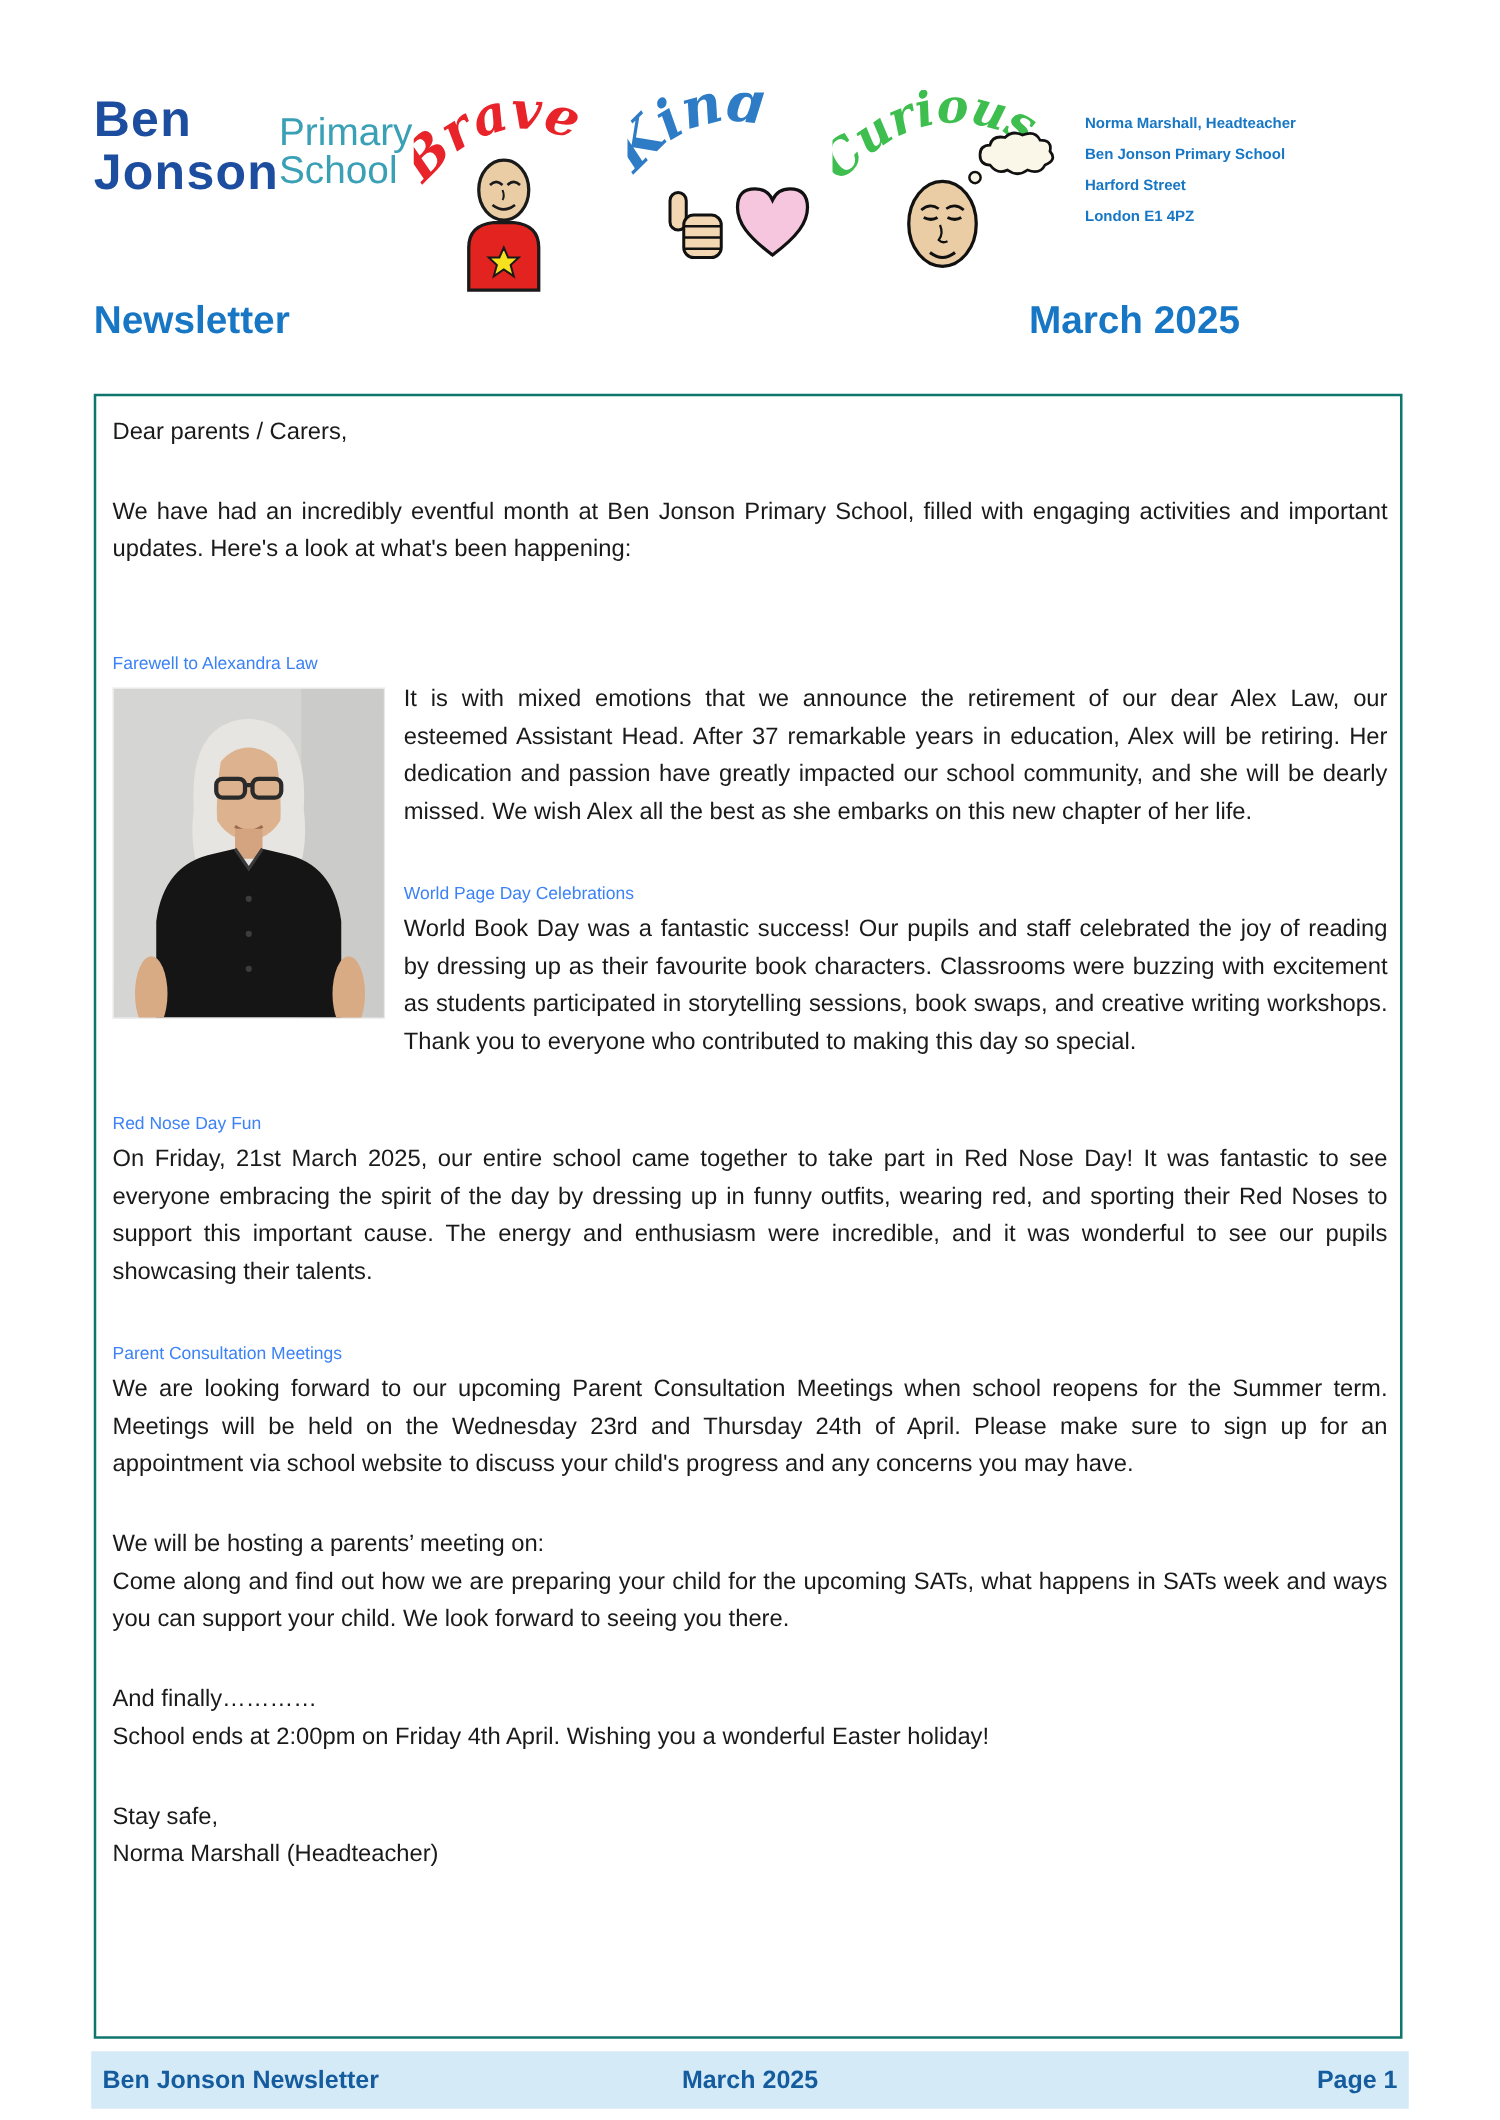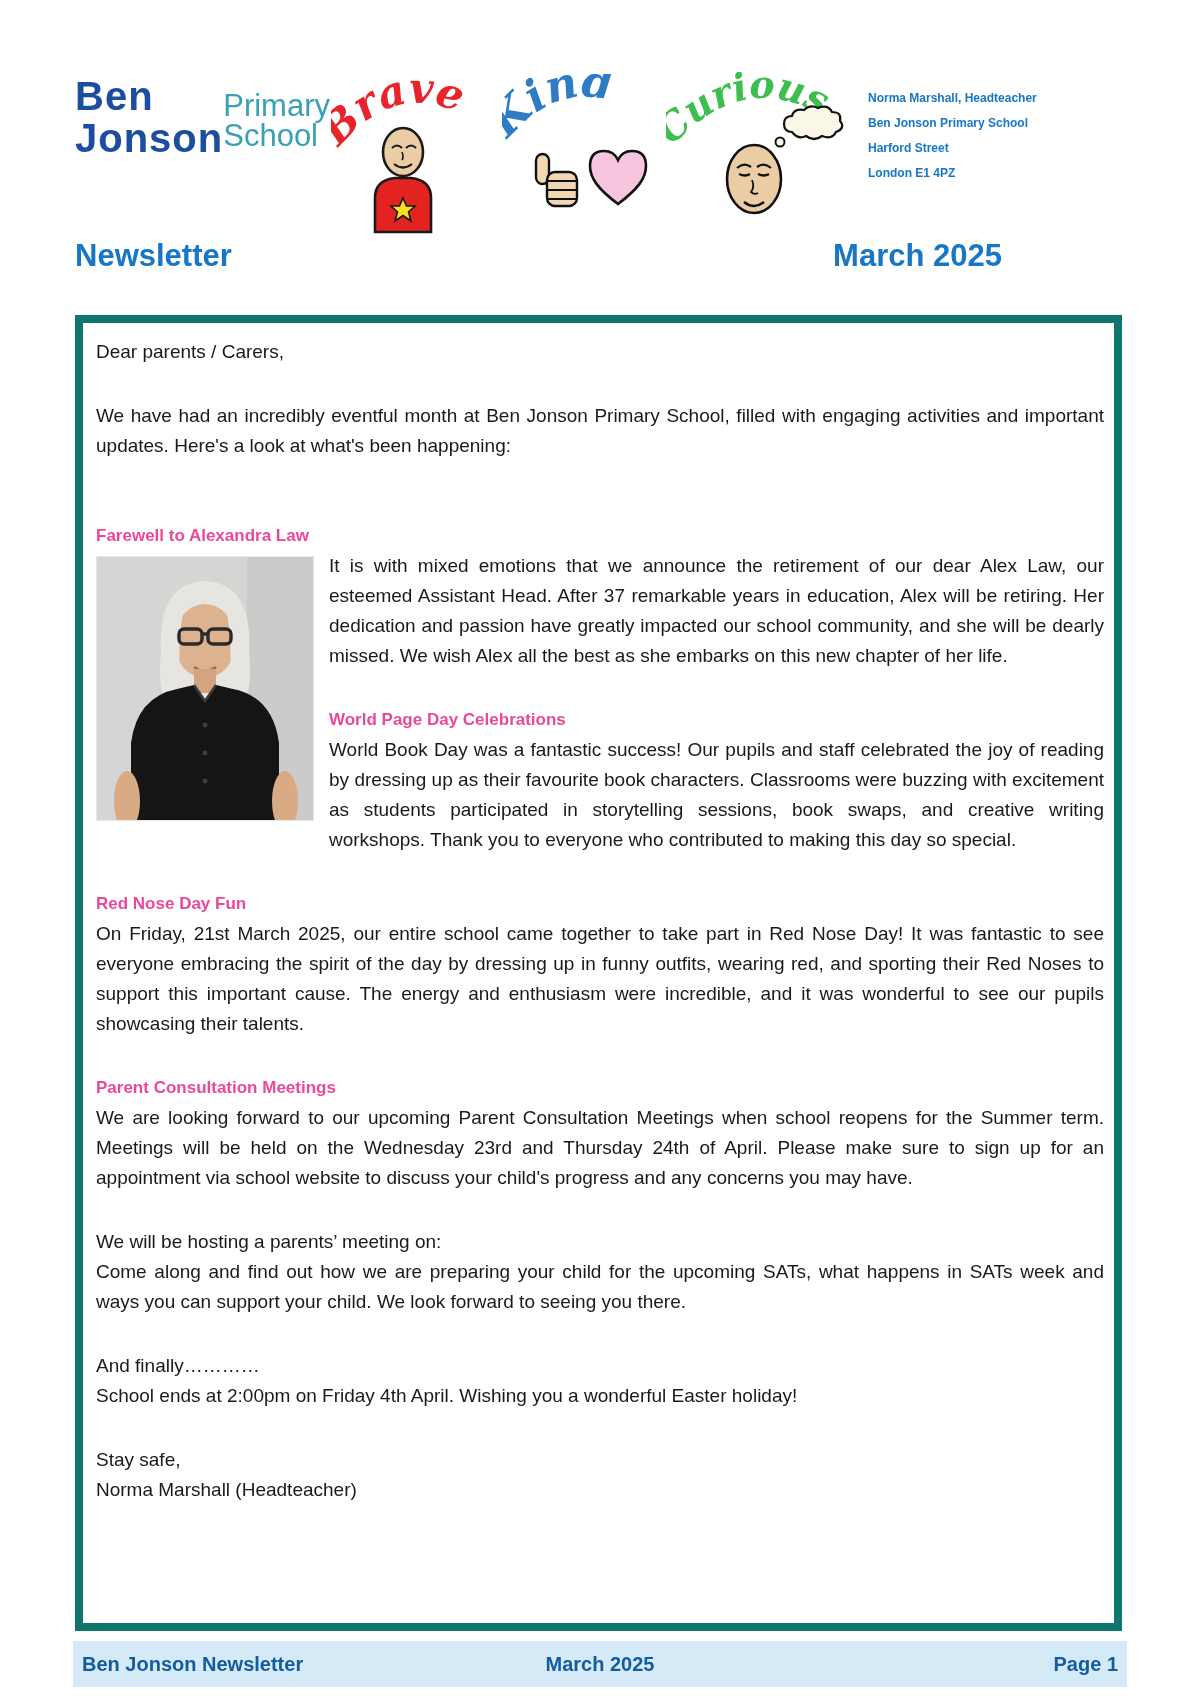--- a/index.html
+++ b/index.html
@@ -13,31 +13,31 @@
   .logo-col { width:238px; display:flex; align-items:center; }
   .logo-name { font-size:40px; font-weight:bold; color:#1d4d9f; letter-spacing:1px; line-height:42px; margin-top:-8px;}
   .logo-sub  { font-size:31px; color:#3aa0b6; line-height:30px; }
   .badge { position:relative; }
   .badge.brave   { width:165px; margin-left:18px; margin-top:4px; }
   .badge.kind    { width:160px; margin-left:6px; margin-top:2px; }
   .badge.curious { width:190px; margin-left:4px; }
   .contact { margin-left:auto; padding-top:14px; width:262px; }
   .contact div { font-size:12px; font-weight:bold; color:#1777c4; line-height:25px; white-space:nowrap; }
   
-  .title-row { position:absolute; top:238px; left:75px; right:65px; display:flex; justify-content:space-between; align-items:baseline; }
+  .title-row { position:absolute; top:238px; left:75px; right:75px; display:flex; justify-content:space-between; align-items:baseline; }
   .title-row .t { font-size:31px; font-weight:bold; color:#1777c4; }
   .title-row .date { margin-right:133px; }
   
   .box {
     position:absolute; left:75px; top:315px; width:1047px; height:1316px;
-    border:8px solid #0f766e; background:#fff; padding:14px 10px 25px 13px;
+    border:2px solid #0f766e; background:#fff; padding:14px 10px 25px 13px;
     font-size:19px; line-height:30px; overflow:hidden;
   }
   .box p.just { text-align:justify; }
-  .box h3 { font-size:17px; line-height:30px; font-weight:bold; color:#ec4899; }
+  .box h3 { font-size:14px; line-height:30px; font-weight:normal; color:#3b82f6; }
   .gap { height:34px; }
   .photo {
     float:left; width:218px; height:265px; margin:5px 15px 8px 0;
     background:linear-gradient(135deg,#d7d7d5 0%,#d0d0ce 60%,#c6c6c4 100%);
     border:1px solid #e8e8e8;
   }
   .bold-line { font-weight:bold; }
   .farewell-extra { height:26px; }
   
   .footer {

